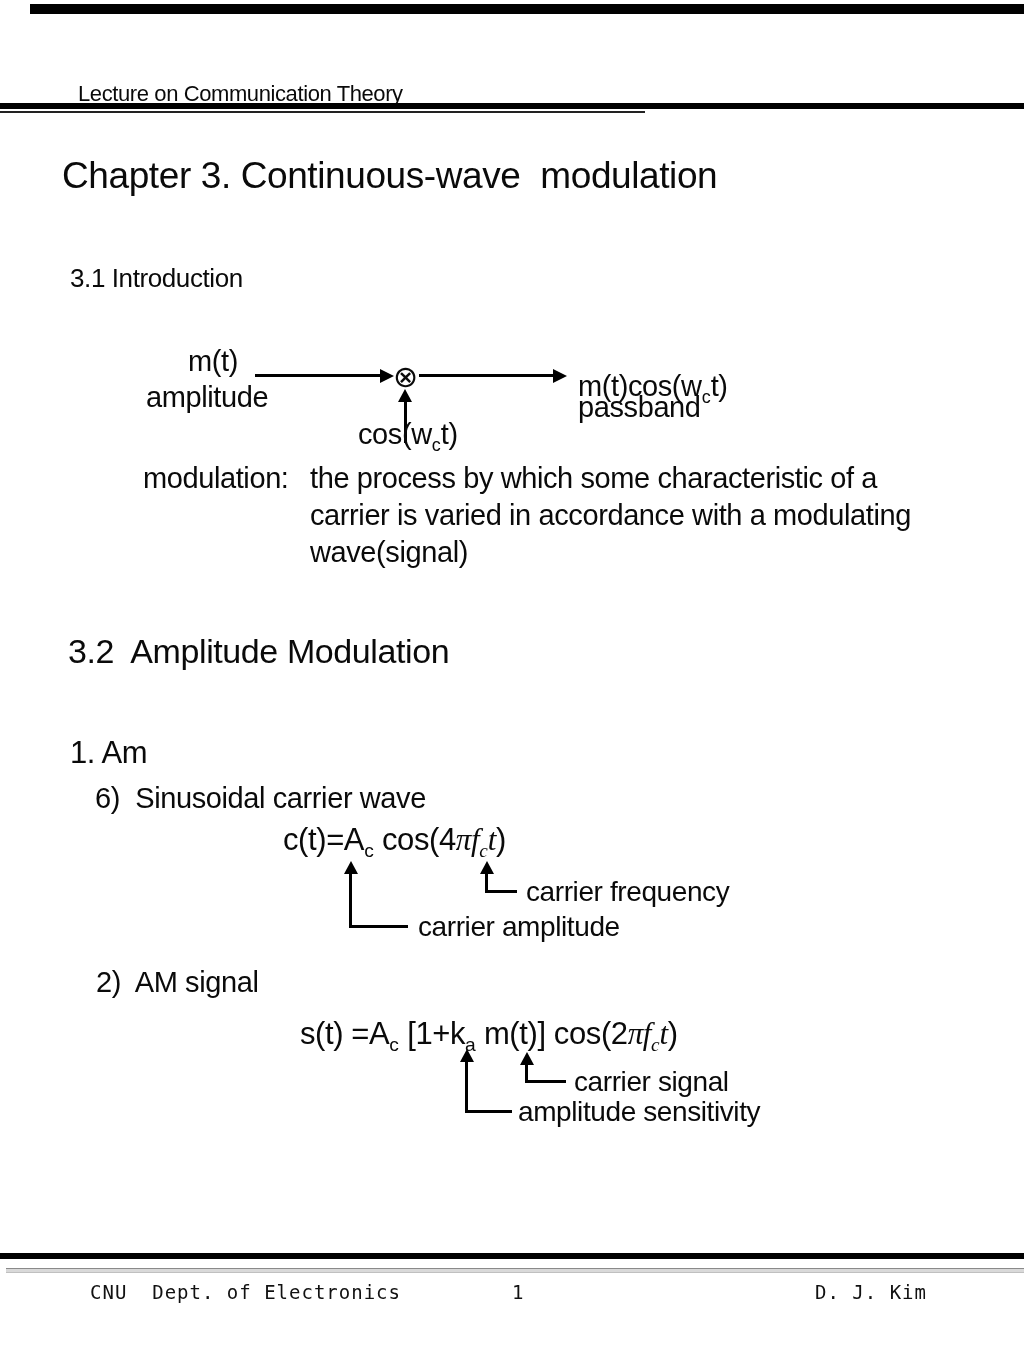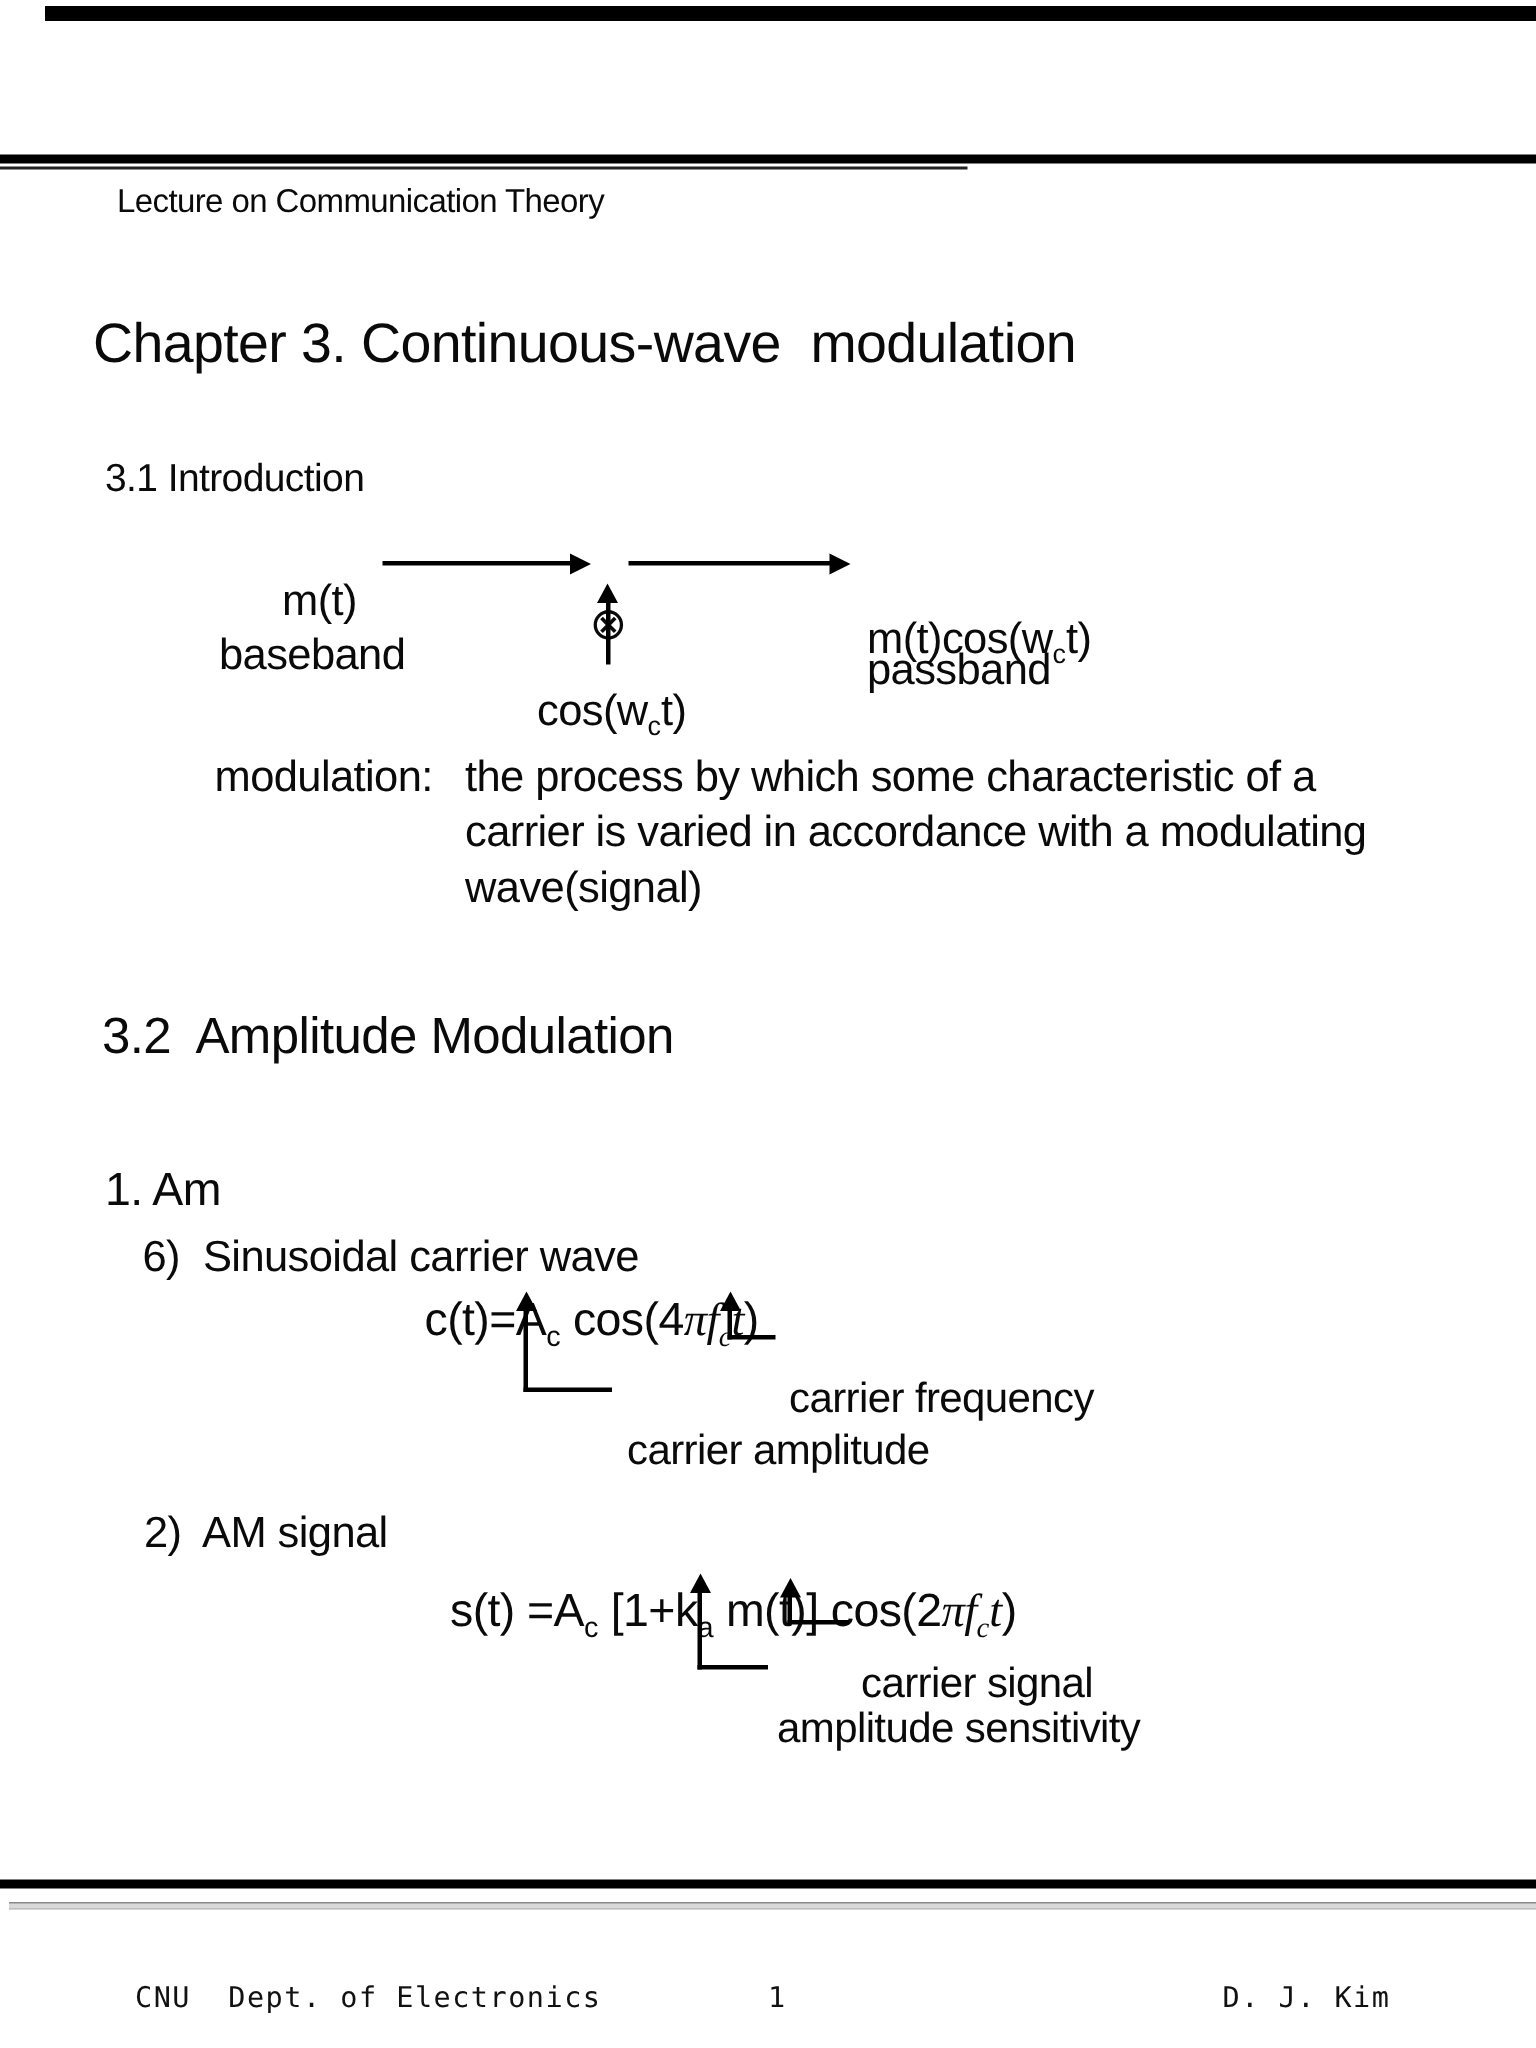--- a/index.html
+++ b/index.html
@@ -1,18 +1,18 @@
 <!DOCTYPE html>
 <html><head>
 <meta charset="utf-8">
 <style>
   * { margin: 0; padding: 0; box-sizing: border-box; }
   html, body { width: 1024px; height: 1365px; background: #ffffff; overflow: hidden; }
   body { position: relative; font-family: "Liberation Sans", sans-serif; color: #0a0a0a; letter-spacing: -0.4px; }
-  .t { position: absolute; white-space: pre; line-height: 1.15; margin-top: 40px; }
+  .t { position: absolute; white-space: pre; line-height: 1.15; }
   .hline { position: absolute; background: #000; }
   .vline { position: absolute; background: #000; }
   .arrow-right { position: absolute; width: 0; height: 0;
     border-top: 7px solid transparent; border-bottom: 7px solid transparent; border-left: 14px solid #000; }
   .arrow-up { position: absolute; width: 0; height: 0;
     border-left: 7px solid transparent; border-right: 7px solid transparent; border-bottom: 13px solid #000; }
   .sub { font-size: 0.62em; vertical-align: sub; letter-spacing: 0; }
   .it { font-family: "Liberation Serif", serif; font-style: italic; }
   .eq { font-size: 31px; }
   .callout { font-size: 28px; }
@@ -23,26 +23,26 @@
 </style>
 </head>
 <body>
 
 <div class="hline" style="left:30px; right:0; top:4px; height:10px;"></div>
 
 <div class="t" style="left:78px; top:81px; font-size:22px;">Lecture on Communication Theory</div>
 <div class="hline" style="left:0; right:0; top:103px; height:6px;"></div>
 <div class="hline" style="left:0; top:111px; width:645px; height:2px; background:#222;"></div>
 
-<div class="t" style="left:62px; top:168px; font-size:37px;">Chapter 3. Continuous-wave  modulation</div>
+<div class="t" style="left:62px; top:155px; font-size:37px;">Chapter 3. Continuous-wave  modulation</div>
 
 <div class="t" style="left:70px; top:264px; font-size:26px;">3.1 Introduction</div>
 
 <div class="t diagram-text" style="left:188px; top:345px;">m(t)</div>
-<div class="t diagram-text" style="left:146px; top:381px;">baseband</div>
+<div class="t diagram-text" style="left:146px; top:381px;">amplitude</div>
 
 <div class="hline" style="left:255px; top:374px; width:128px; height:3px;"></div>
 <div class="arrow-right" style="left:380px; top:369px;"></div>
 
 <div class="t" style="left:393px; top:360px; font-size:30px; font-family:'DejaVu Sans', sans-serif;">⊗</div>
 
 <div class="hline" style="left:419px; top:374px; width:136px; height:3px;"></div>
 <div class="arrow-right" style="left:553px; top:369px;"></div>
 
 <div class="t diagram-text" style="left:578px; top:370px;"><span>m(t)cos(w</span><span class="sub">c</span><span>t)</span></div>

